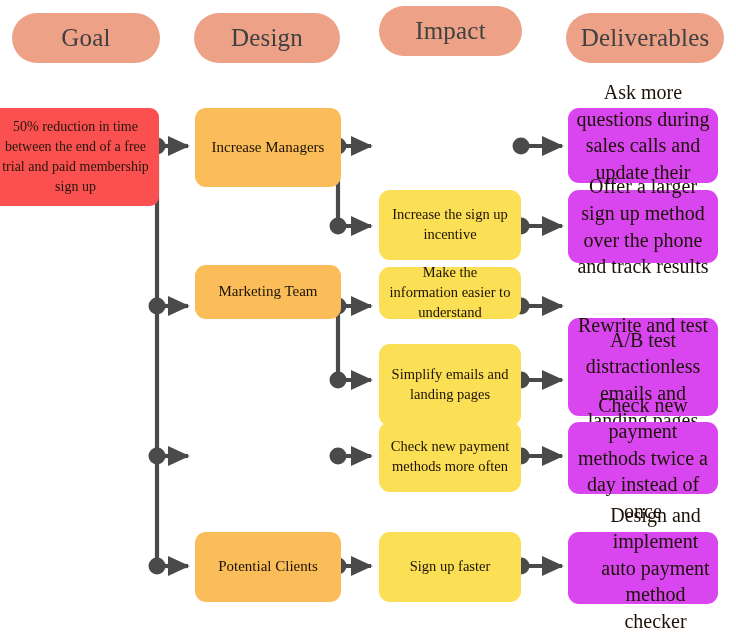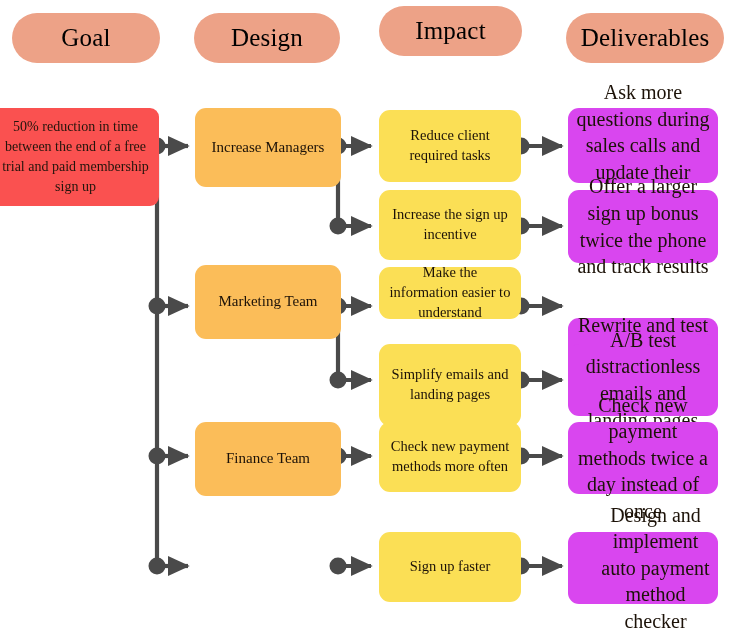--- a/index.html
+++ b/index.html
@@ -32,21 +32,21 @@
     text-align: center;
     color: #1c1208;
     line-height: 1.22;
     padding: 4px 8px;
     z-index: 2;
   }
   .header-pill {
     border-radius: 26px;
     background: #eda287;
     font-size: 25px;
-    color: #000000;
+    color: #404040;
     letter-spacing: 0.2px;
   }
   .goal-box {
     border-radius: 9px;
     background: #fa5150;
     font-size: 14px;
     color: #23150c;
     line-height: 1.42;
   }
   .actor-box {
@@ -156,51 +156,48 @@
     <span>Deliverables</span>
   </div>
 
   <div class="node goal-box" style="left:-8px; top:108px; width:167px; height:98px;">
     <span>50% reduction in time between the end of a free trial and paid membership sign up</span>
   </div>
 
   <div class="node actor-box" style="left:195px; top:108px; width:146px; height:79px;">
     <span>Increase Managers</span>
   </div>
-  <div class="node actor-box" style="left:195px; top:265px; width:146px; height:74px;">
+  <div class="node actor-box" style="left:195px; top:265px; width:146px; height:54px;">
     <span>Marketing Team</span>
   </div>
-  <div class="node actor-box" style="left:195px; top:422px; width:146px; height:74px;">
-    <span>Finance Team</span>
-  </div>
-
-  <div class="node impact-box" style="left:379px; top:110px; width:142px; height:72px;">
-    <span>Reduce client required tasks</span>
-  </div>
+  <div class="node actor-box" style="left:195px; top:532px; width:146px; height:70px;">
+    <span>Potential Clients</span>
+  </div>
+
   <div class="node impact-box" style="left:379px; top:190px; width:142px; height:70px;">
     <span>Increase the sign up incentive</span>
   </div>
   <div class="node impact-box" style="left:379px; top:267px; width:142px; height:52px;">
     <span>Make the information easier to understand</span>
   </div>
   <div class="node impact-box" style="left:379px; top:344px; width:142px; height:82px;">
     <span>Simplify emails and landing pages</span>
   </div>
   <div class="node impact-box" style="left:379px; top:422px; width:142px; height:70px;">
     <span>Check new payment methods more often</span>
   </div>
   <div class="node impact-box" style="left:379px; top:532px; width:142px; height:70px;">
     <span>Sign up faster</span>
   </div>
 
   <div class="node deliverable-box" style="left:568px; top:108px; width:150px; height:75px;">
     <span>Ask more questions during sales calls and update their settings</span>
   </div>
   <div class="node deliverable-box" style="left:568px; top:190px; width:150px; height:73px;">
-    <span>Offer a larger sign up bonus twice the phone and track results</span>
+    <span>Offer a larger sign up method over the phone and track results</span>
   </div>
   <div class="node deliverable-box" style="left:568px; top:270px; width:150px; height:68px;margin-top:48px;">
     <span>Rewrite and test new conversion info</span>
   </div>
   <div class="node deliverable-box" style="left:568px; top:344px; width:150px; height:72px;">
     <span>A/B test distractionless emails and landing pages</span>
   </div>
   <div class="node deliverable-box" style="left:568px; top:422px; width:150px; height:72px;">
     <span>Check new payment methods twice a day instead of once</span>
   </div>

